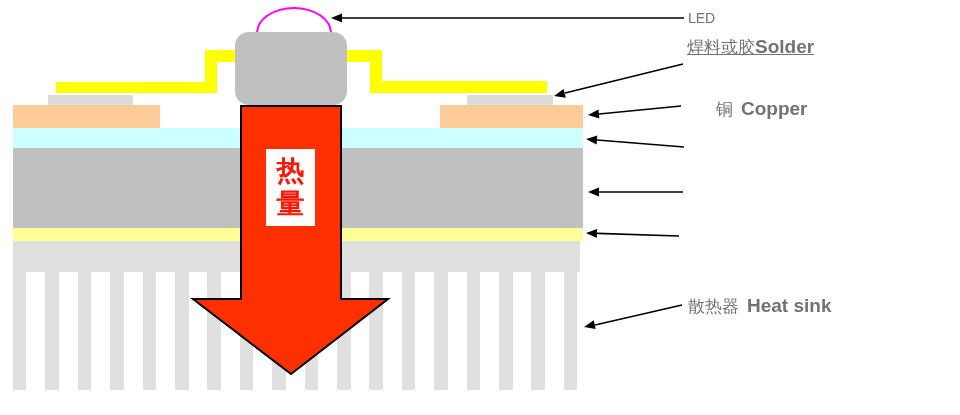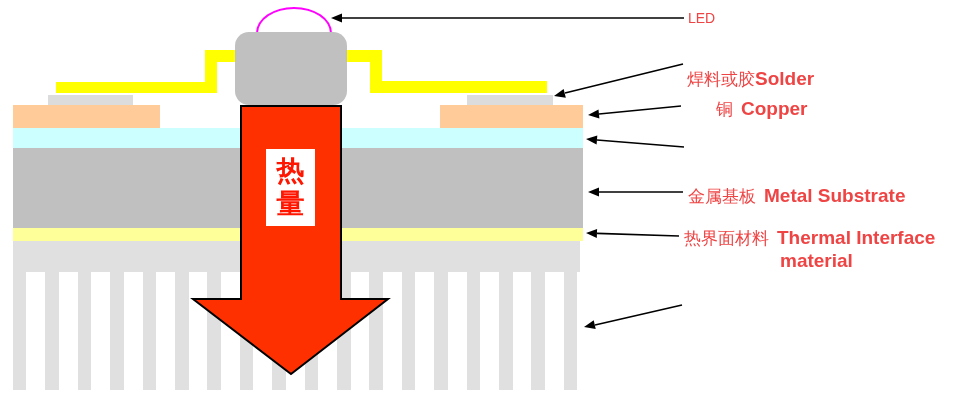--- a/index.html
+++ b/index.html
@@ -27,21 +27,21 @@
     border:2px solid var(--c-dome);background:#fff;box-sizing:border-box;
   }
   .led-package{background:var(--c-package);border-radius:14px;}
   
   .heat-box{
     background:#fff;display:flex;flex-direction:column;align-items:center;
     justify-content:center;gap:3px;
     color:var(--c-heat-text);font-weight:bold;font-size:28px;line-height:30px;
   }
   
-  .row{position:absolute;white-space:nowrap;line-height:22px;color:#ef4444;}
+  .row{position:absolute;white-space:nowrap;line-height:22px;color:#737373;}
   .row .zh{font-size:17px;font-weight:normal;}
   .row .en{font-size:19px;font-weight:bold;margin-left:8px;}
   .row.tight .en{margin-left:0;}
   .row .en2{display:block;font-size:19px;font-weight:bold;margin-left:96px;line-height:21px;}
   .row.led-row{font-size:14px;font-weight:normal;line-height:18px;}
   .overlay{position:absolute;left:0;top:0;z-index:20;pointer-events:none;}
   .overlay line{stroke:var(--c-line);stroke-width:1.6;}
   .overlay polygon{fill:var(--c-line);}
   .arrow-svg{position:absolute;z-index:5;}
 </style>
@@ -95,32 +95,28 @@
     <line x1="679" y1="236" x2="597" y2="233.4"></line>
     <polygon points="586,233 597.1,228.9 596.8,237.9"></polygon>
     <line x1="682" y1="305" x2="595" y2="325"></line>
     <polygon points="584,327 593.7,320.2 595.7,329"></polygon>
   </svg>
 
   <div class="row led-row" style="left:688px;top:9px;">
     <span>LED</span>
   </div>
 
-  <div class="row tight" style="left:687px;top:68px;">
+  <div class="row tight" style="left:687px;top:36px;text-decoration:underline;">
     <span class="zh">焊料或胶</span><span class="en">Solder</span>
   </div>
 
   <div class="row" style="left:716px;top:98px;">
     <span class="zh">铜</span><span class="en">Copper</span>
   </div>
 
 
-  <div class="row" style="left:688px;top:185px;">
-    <span class="zh">金属基板</span><span class="en">Metal Substrate</span>
+
+
+  <div class="row" style="left:688px;top:295px;">
+    <span class="zh">散热器</span><span class="en">Heat sink</span>
   </div>
-
-  <div class="row" style="left:684px;top:227px;">
-    <span class="zh">热界面材料</span><span class="en">Thermal Interface</span>
-    <span class="en2">material</span>
-  </div>
-
 
 </div>
 
 </body></html>

